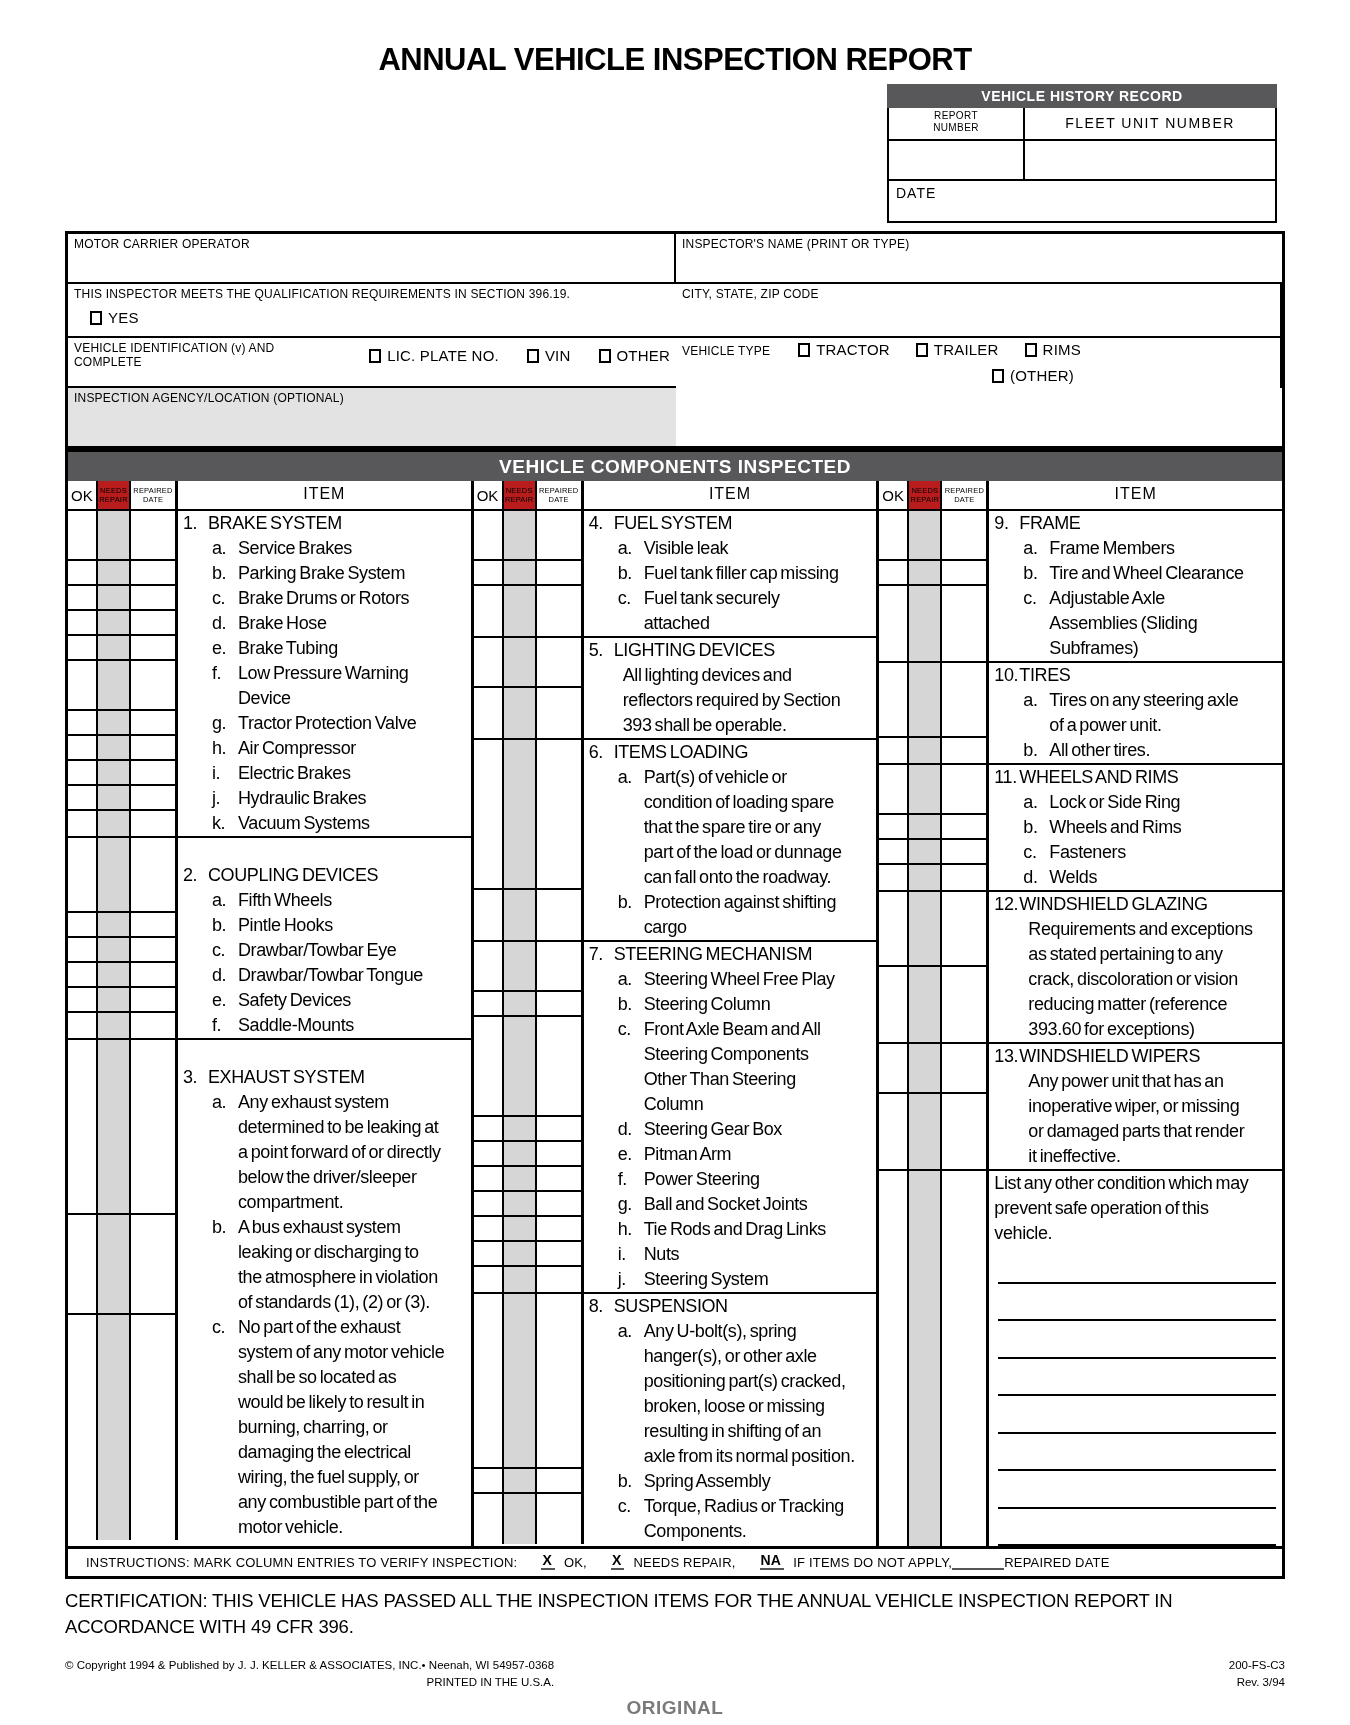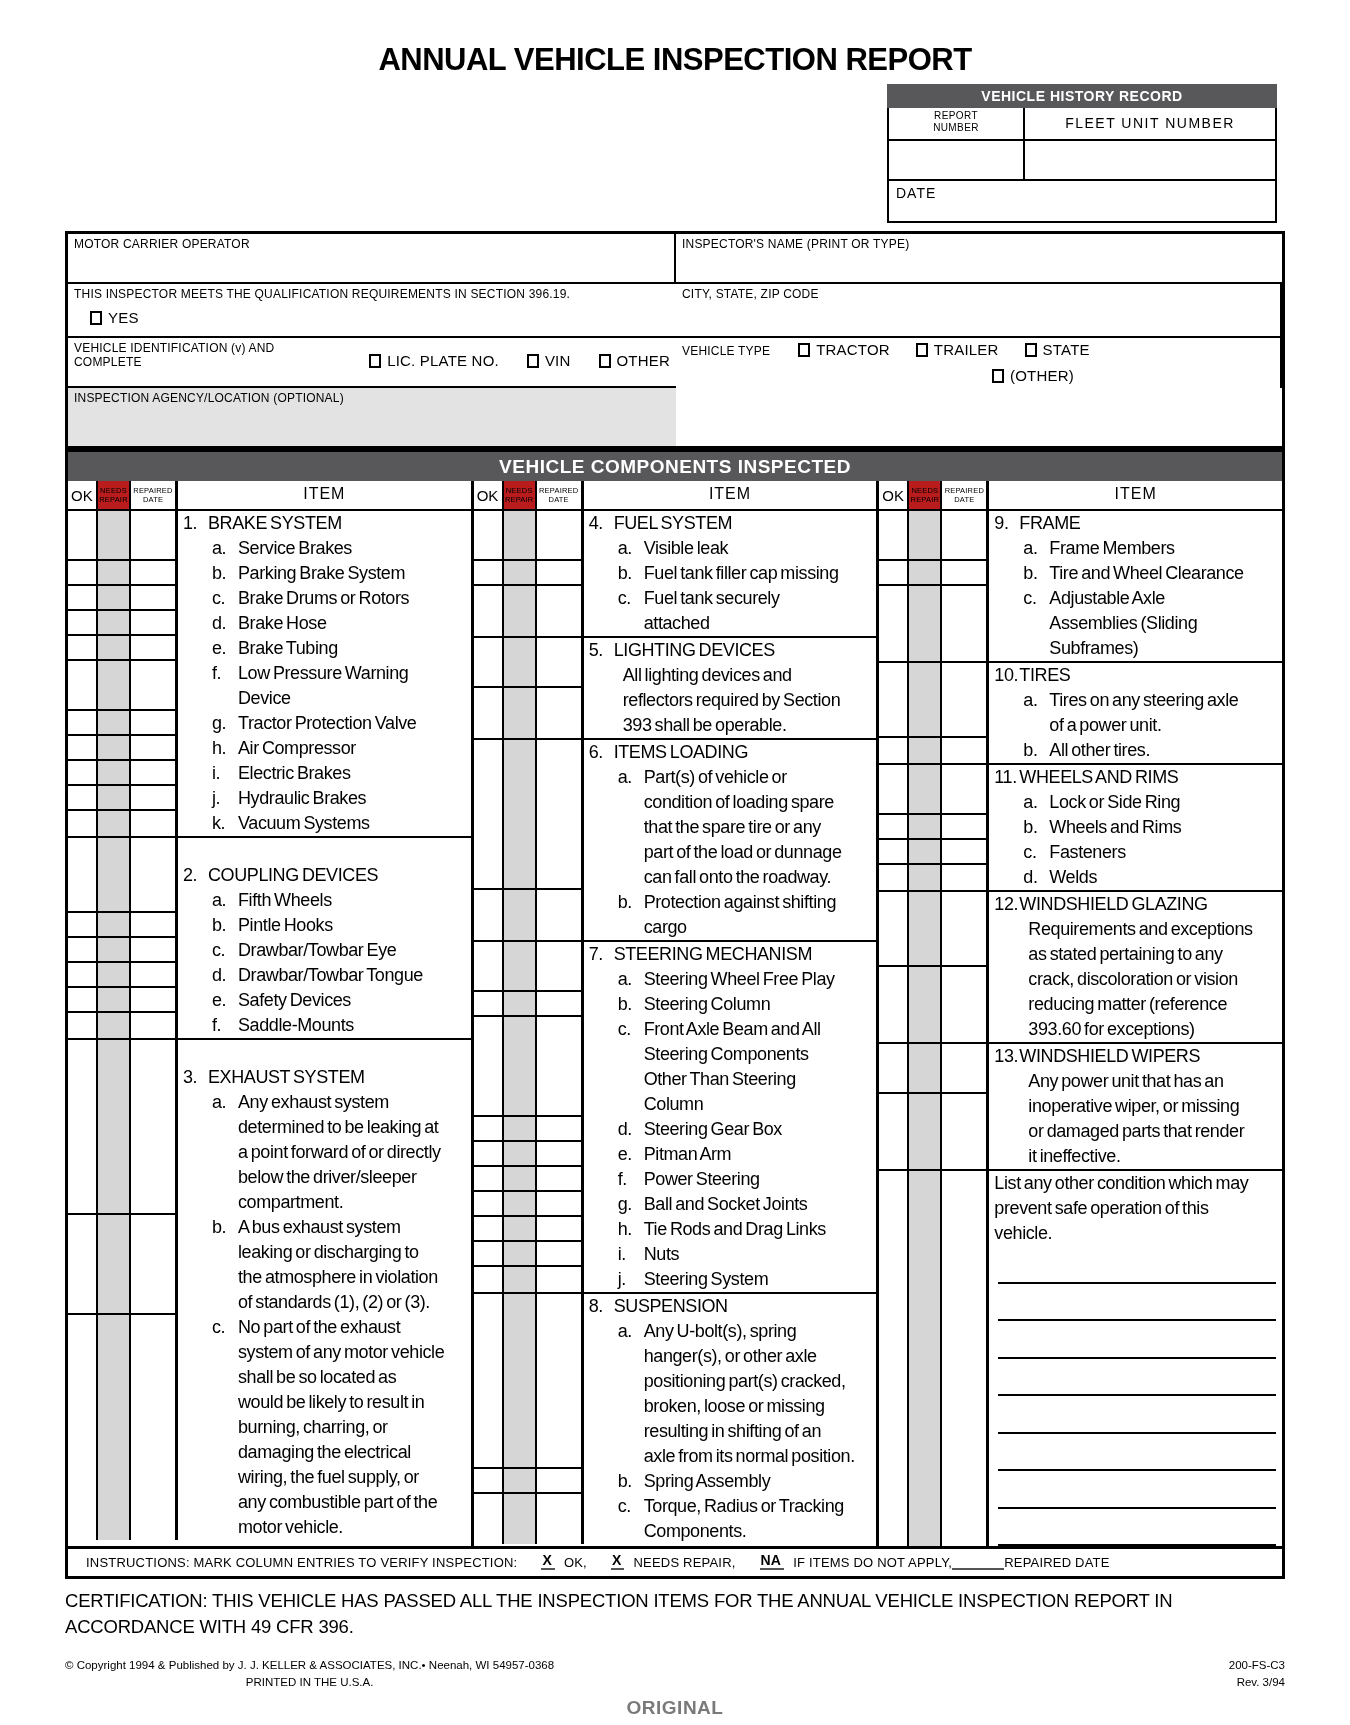--- a/index.html
+++ b/index.html
@@ -30,21 +30,21 @@
           grid-template-rows: 50px 54px 50px 58px; }
   .ic { padding: 3px 6px; }
   .ic.rt { border-right: 2px solid #000; }
   .ic.bb { border-bottom: 2px solid #000; }
   .ic.gray { background: #e3e3e3; }
   .lbl { font-size: 12px; letter-spacing: 0.2px; }
   .opt { font-size: 15px; letter-spacing: 0.2px; white-space: nowrap; }
   .cbx { display: inline-block; width: 12px; height: 14px; border: 2px solid #000;
          margin-right: 6px; vertical-align: -2px; background: #fff; }
   .yes-line { margin: 8px 0 0 16px; }
-  .vid-row { display: flex; align-items: flex-end; }
+  .vid-row { display: flex; align-items: center; }
   .vid-opts { display: flex; gap: 28px; margin-left: 42px; }
   .vt-line1 { display: flex; align-items: baseline; gap: 26px; }
   .vt-line1 .lbl { margin-right: 2px; }
   .vt-line2 { margin: 9px 0 0 110px; text-align: center; }
 
   
   .comp { margin-top: 0; border: 3px solid #000; }
   .comp-bar { height: 29px; background: #58585a; color: #fff; font-weight: bold; font-size: 19px;
               letter-spacing: 0.5px; display: flex; align-items: center; justify-content: center; }
   .groups { display: flex; }
@@ -76,21 +76,21 @@
   
   .instructions { border: 3px solid #000; border-top: none; height: 30px; display: flex; align-items: center;
                   font-size: 13px; letter-spacing: 0.2px; padding-left: 18px; }
   .ins-mark { font-weight: bold; font-size: 14px; border-bottom: 2px solid #555; padding: 0 3px 0 1px;
               margin: 0 9px 4px 24px; }
   .ins-blank { display: inline-block; width: 52px; border-bottom: 2px solid #555; height: 14px; }
 
   
   .cert { margin-top: 9px; font-size: 18.5px; line-height: 1.42; letter-spacing: -0.2px; }
   .footer { margin-top: 16px; display: flex; justify-content: space-between; font-size: 11.5px; line-height: 1.5; }
-  .f-left { display: inline-block; text-align: center; }
+  .f-left { display: inline-block; text-align: right; }
   .f-right { text-align: right; }
   .original { margin-top: 6px; text-align: center; font-size: 19px; font-weight: bold; color: #7a7a7a;
               letter-spacing: 0.5px; }
 </style>
 </head>
 <body>
 
 <div class="page">
   <div class="content">
 
@@ -142,21 +142,21 @@
             <span class="opt"><span class="cbx"></span><span>OTHER</span></span>
           </span>
         </div>
       </div>
 
       <div class="ic rt">
         <div class="vt-line1">
           <span class="lbl">VEHICLE TYPE</span>
           <span class="opt"><span class="cbx"></span><span>TRACTOR</span></span>
           <span class="opt"><span class="cbx"></span><span>TRAILER</span></span>
-          <span class="opt"><span class="cbx"></span><span>STATE</span></span>
+          <span class="opt"><span class="cbx"></span><span>RIMS</span></span>
         </div>
         <div class="opt vt-line2">
           <span class="cbx"></span><span>(OTHER)</span>
         </div>
       </div>
       <div class="ic gray">
         <div class="lbl">INSPECTION AGENCY/LOCATION (OPTIONAL)</div>
       </div>
     </div>
 

